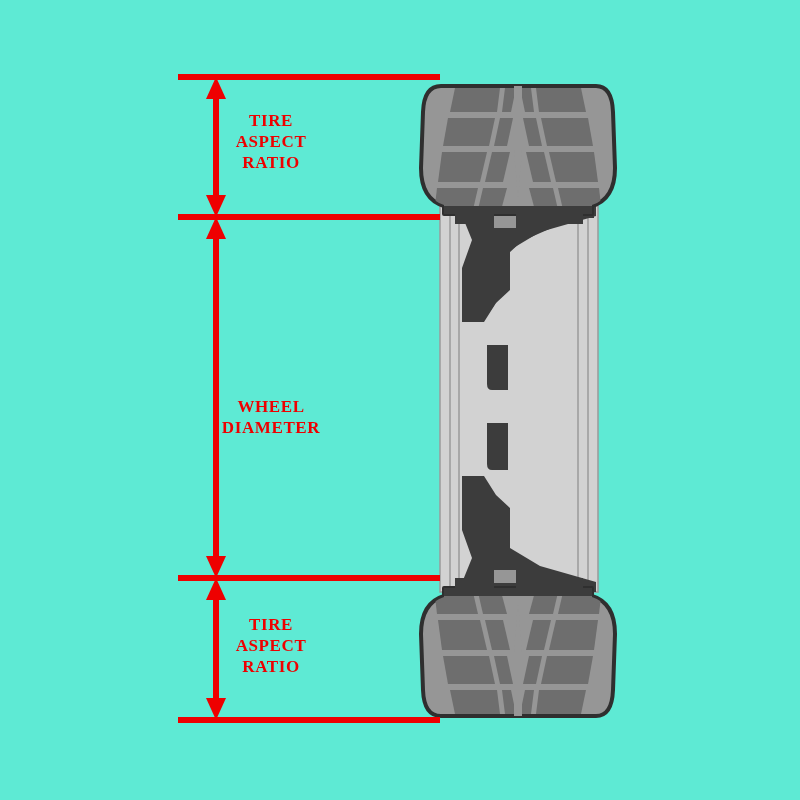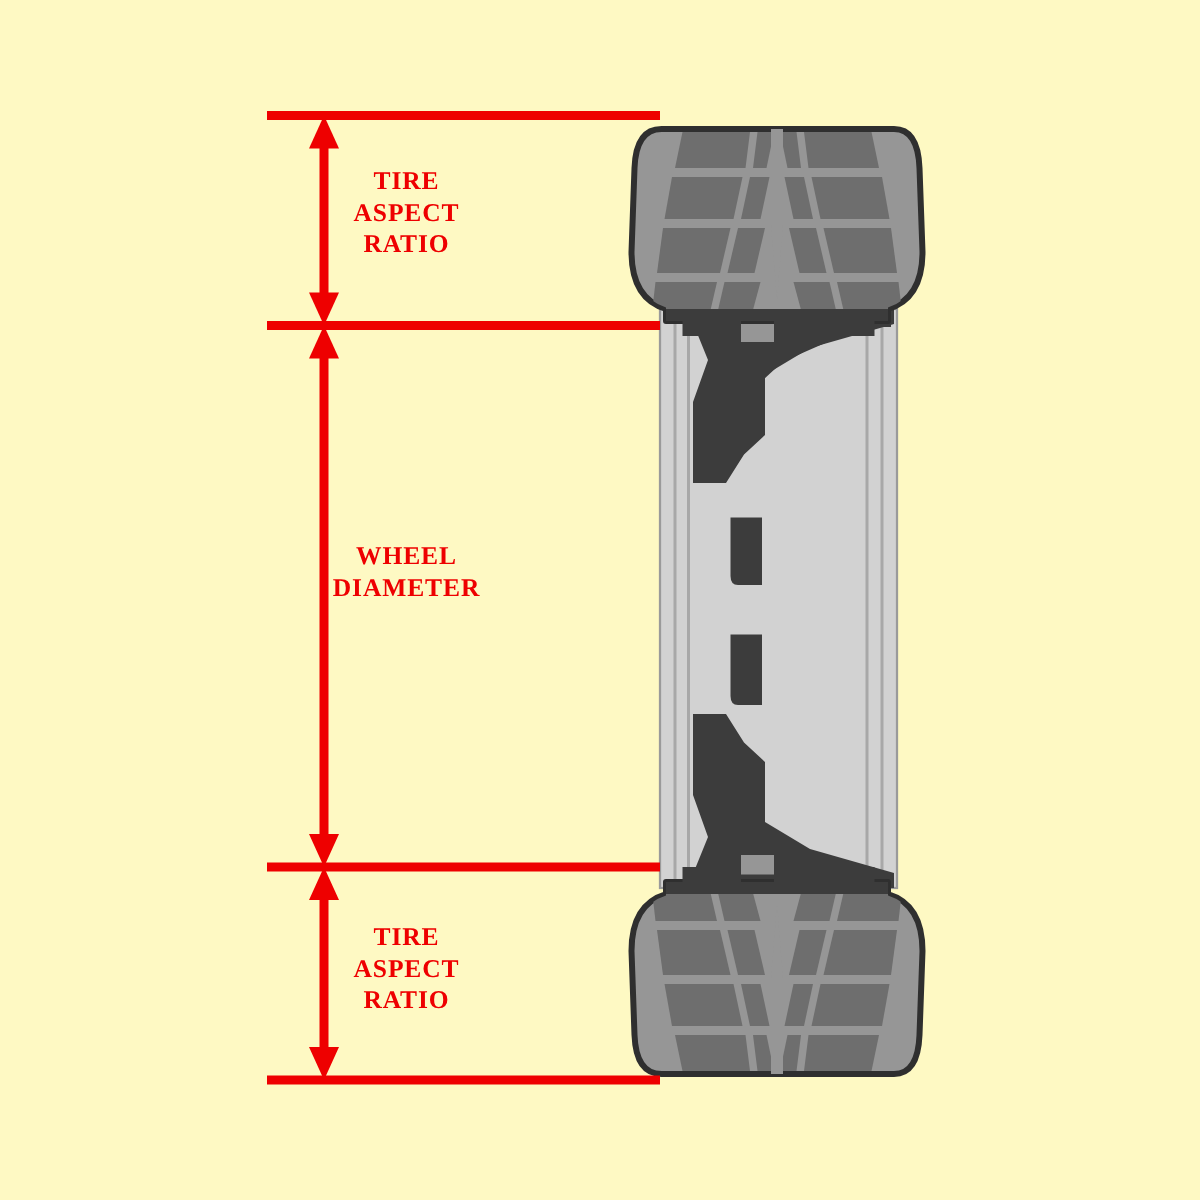--- a/index.html
+++ b/index.html
@@ -10,21 +10,21 @@
   body {
     width: 800px;
     height: 800px;
     overflow: hidden;
     font-family: "Liberation Serif", serif;
   }
   #diagram-root {
     position: relative;
     width: 800px;
     height: 800px;
-    background: #fef9c3;
+    background: #5eead4;
   }
   #tire-wheel-svg {
     position: absolute;
     left: 0;
     top: 0;
     width: 800px;
     height: 800px;
     display: block;
   }
   .dim-label {
@@ -39,21 +39,21 @@
     white-space: pre-line;
     user-select: none;
   }
   #label-top-aspect {
     left: 196px;
     top: 110px;
     width: 150px;
   }
   #label-wheel-diameter {
     left: 196px;
-    top: 360px;
+    top: 396px;
     width: 150px;
   }
   #label-bottom-aspect {
     left: 196px;
     top: 614px;
     width: 150px;
   }
 </style>
 </head>
 <body>

